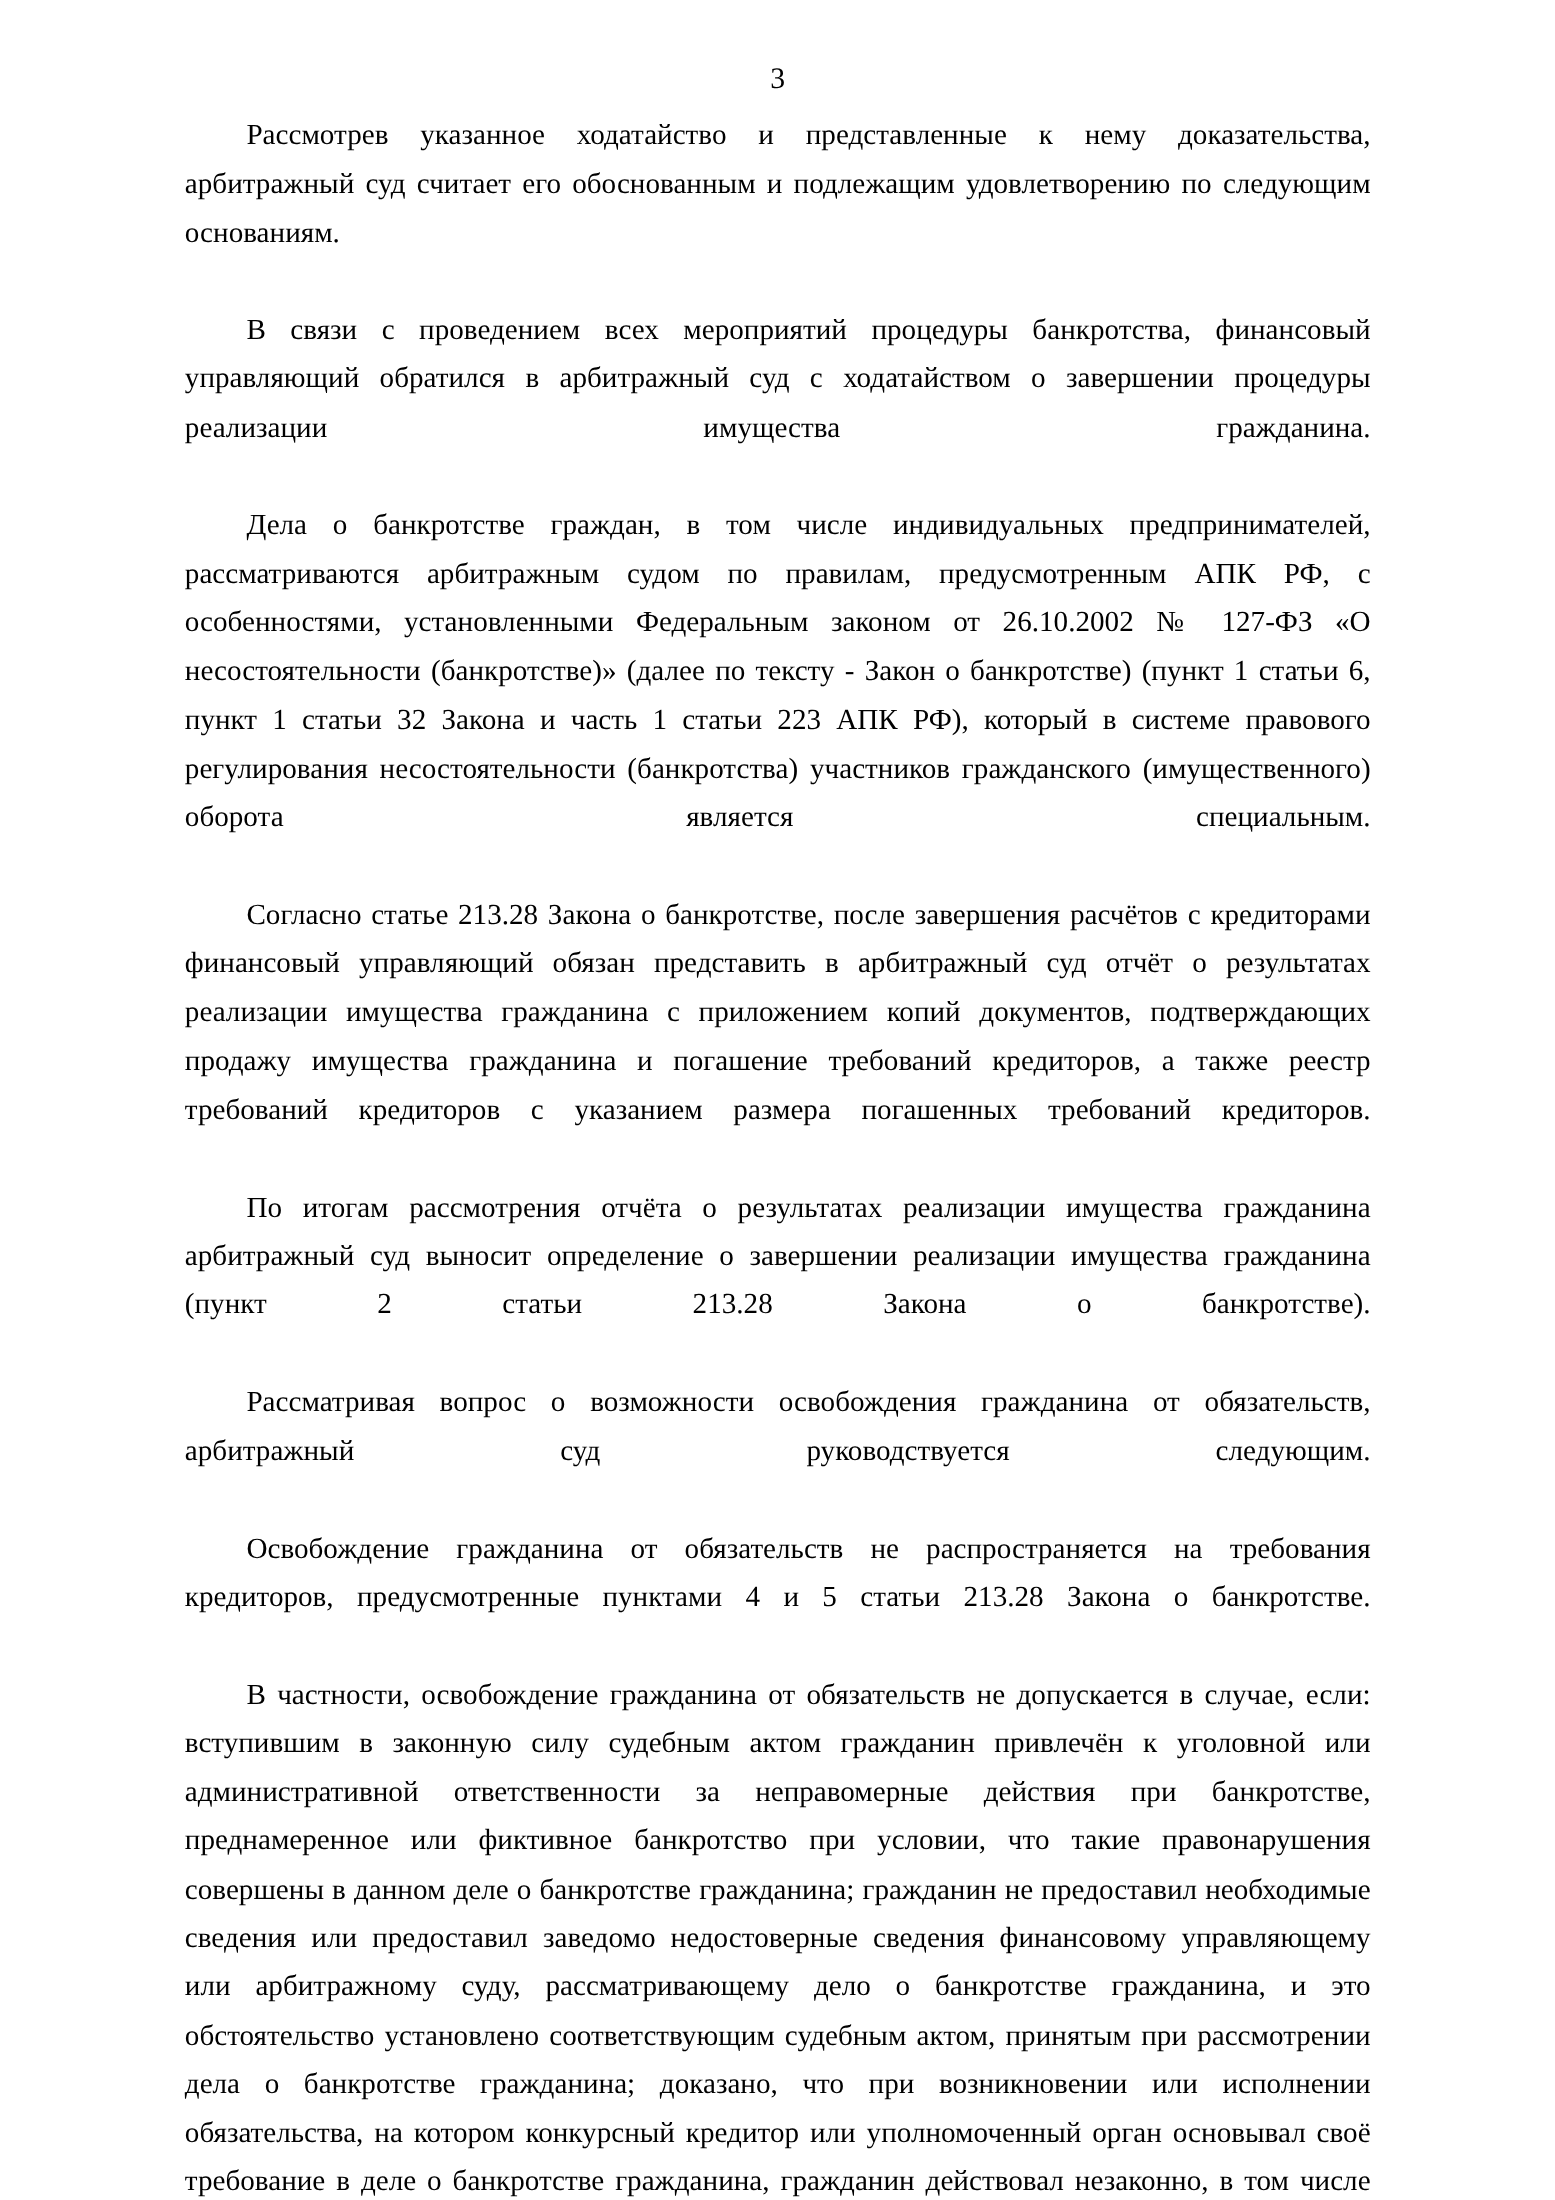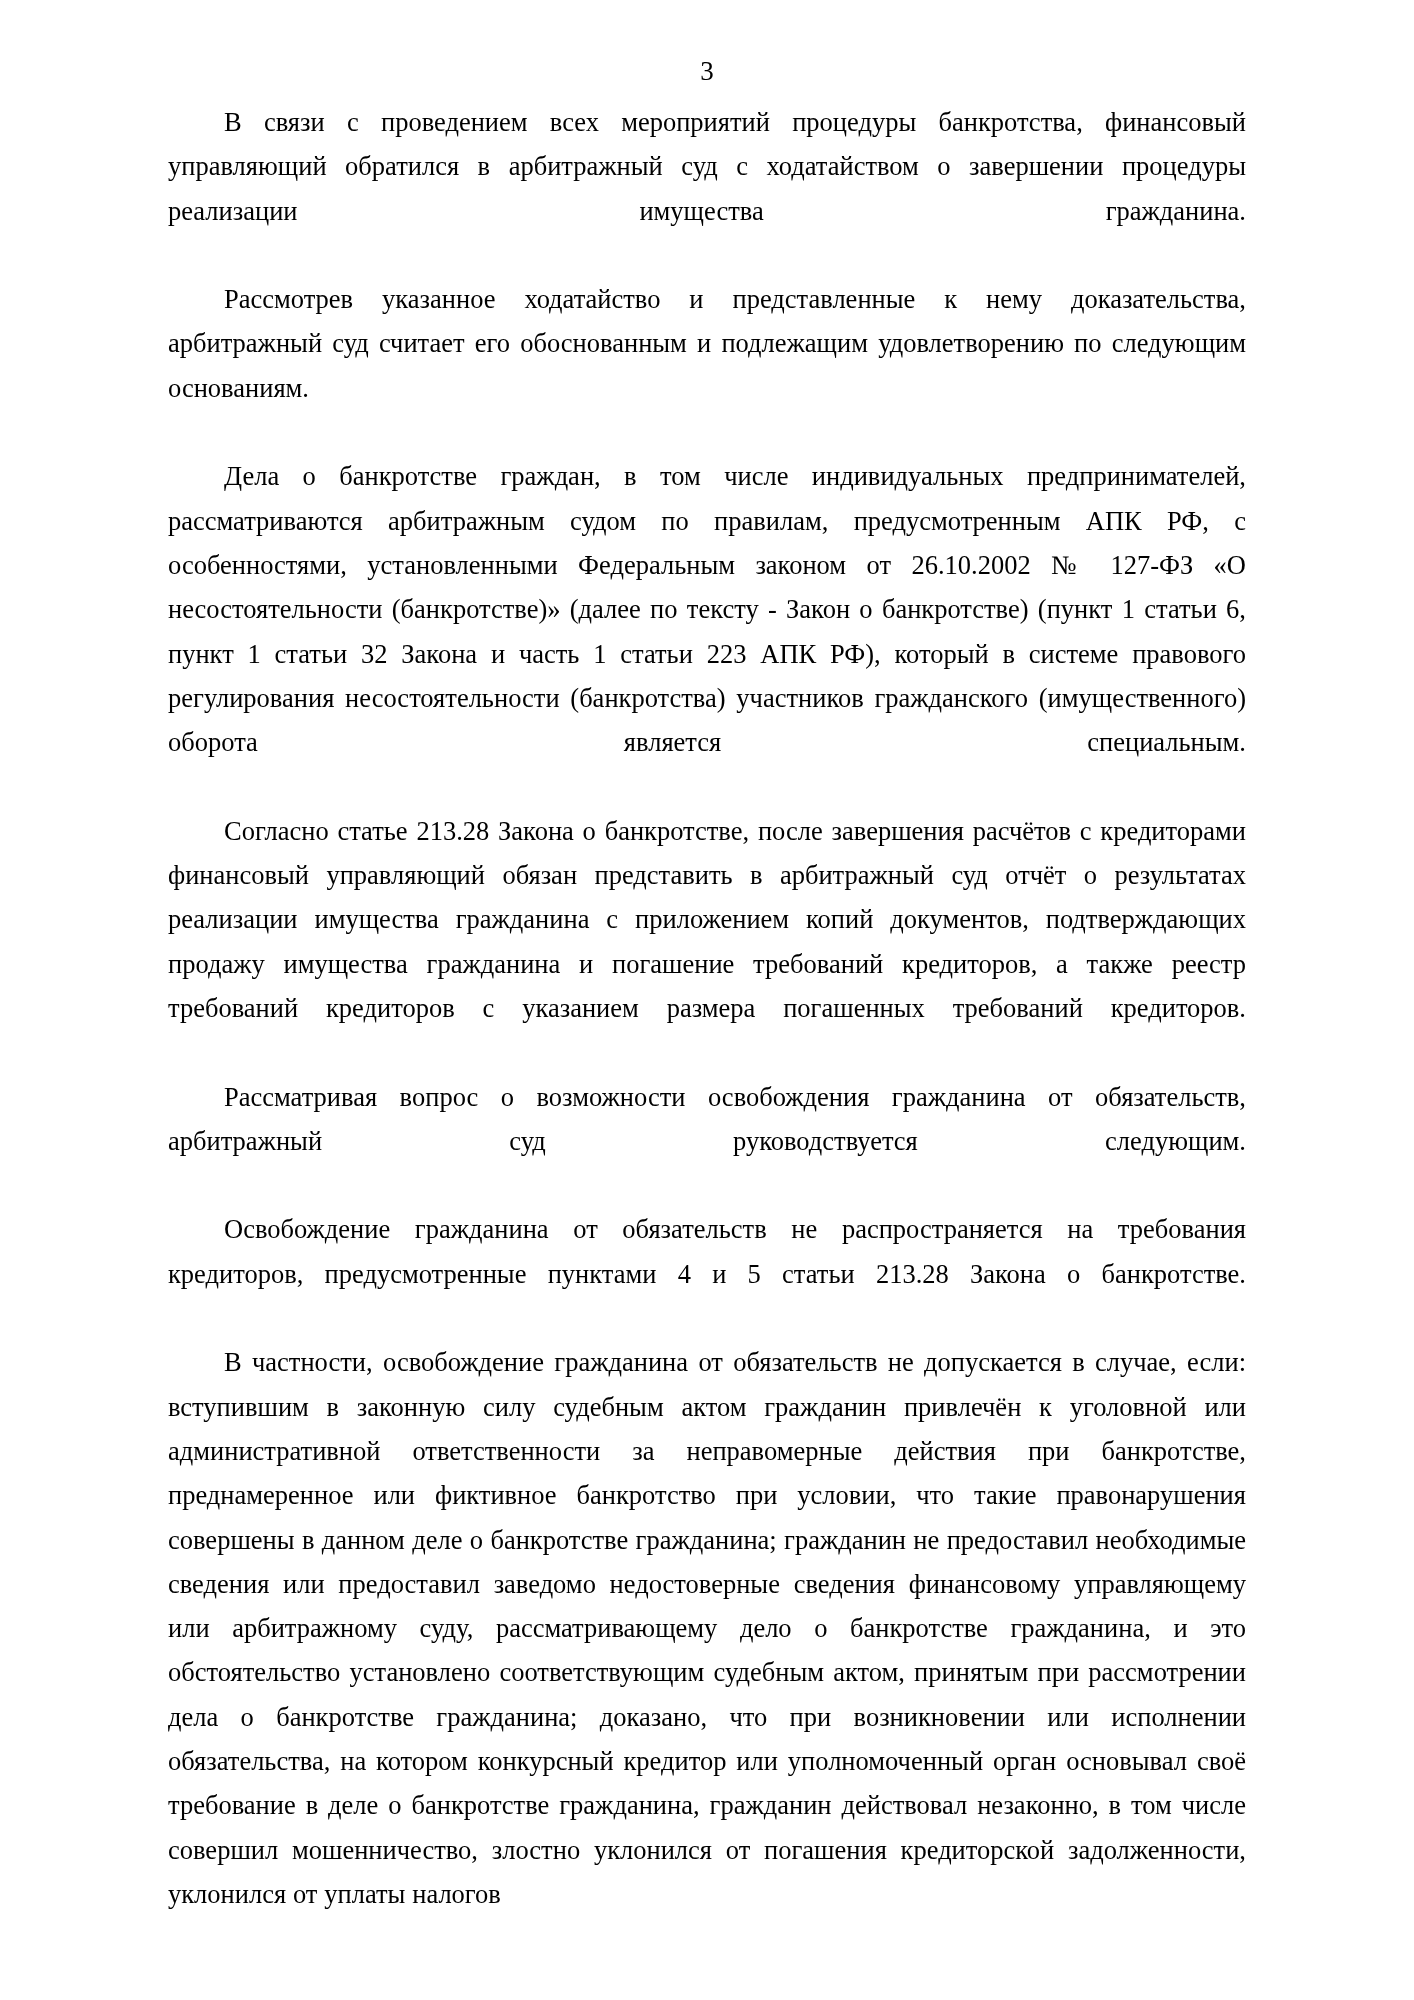--- a/index.html
+++ b/index.html
@@ -68,22 +68,23 @@
   }
 </style>
 </head>
 <body>
 
 <div class="page">
 
   <div class="page-number">3</div>
 
   <div class="body-text">
+    <p class="para">Рассмотрев указанное ходатайство и представленные к нему доказательства, арбитражный суд считает его обоснованным и подлежащим удовлетворению по следующим основаниям.</p>
     <p class="para">В связи с проведением всех мероприятий процедуры банкротства, финансовый управляющий обратился в арбитражный суд с ходатайством о завершении процедуры реализации имущества гражданина.</p>
-    <p class="para">Рассмотрев указанное ходатайство и представленные к нему доказательства, арбитражный суд считает его обоснованным и подлежащим удовлетворению по следующим основаниям.</p>
     <p class="para">Дела о банкротстве граждан, в том числе индивидуальных предпринимателей, рассматриваются арбитражным судом по правилам, предусмотренным АПК РФ, с особенностями, установленными Федеральным законом от 26.10.2002 № 127-ФЗ «О несостоятельности (банкротстве)» (далее по тексту - Закон о банкротстве) (пункт 1 статьи 6, пункт 1 статьи 32 Закона и часть 1 статьи 223 АПК РФ), который в системе правового регулирования несостоятельности (банкротства) участников гражданского (имущественного) оборота является специальным.</p>
     <p class="para">Согласно статье 213.28 Закона о банкротстве, после завершения расчётов с кредиторами финансовый управляющий обязан представить в арбитражный суд отчёт о результатах реализации имущества гражданина с приложением копий документов, подтверждающих продажу имущества гражданина и погашение требований кредиторов, а также реестр требований кредиторов с указанием размера погашенных требований кредиторов.</p>
+    <p class="para">По итогам рассмотрения отчёта о результатах реализации имущества гражданина арбитражный суд выносит определение о завершении реализации имущества гражданина (пункт 2 статьи 213.28 Закона о банкротстве).</p>
     <p class="para">Рассматривая вопрос о возможности освобождения гражданина от обязательств, арбитражный суд руководствуется следующим.</p>
     <p class="para">Освобождение гражданина от обязательств не распространяется на требования кредиторов, предусмотренные пунктами 4 и 5 статьи 213.28 Закона о банкротстве.</p>
     <p class="para no-stretch">В частности, освобождение гражданина от обязательств не допускается в случае, если: вступившим в законную силу судебным актом гражданин привлечён к уголовной или административной ответственности за неправомерные действия при банкротстве, преднамеренное или фиктивное банкротство при условии, что такие правонарушения совершены в данном деле о банкротстве гражданина; гражданин не предоставил необходимые сведения или предоставил заведомо недостоверные сведения финансовому управляющему или арбитражному суду, рассматривающему дело о банкротстве гражданина, и это обстоятельство установлено соответствующим судебным актом, принятым при рассмотрении дела о банкротстве гражданина; доказано, что при возникновении или исполнении обязательства, на котором конкурсный кредитор или уполномоченный орган основывал своё требование в деле о банкротстве гражданина, гражданин действовал незаконно, в том числе совершил мошенничество, злостно уклонился от погашения кредиторской задолженности, уклонился от уплаты налогов</p>
   </div>
 
 </div>
 
 </body></html>

